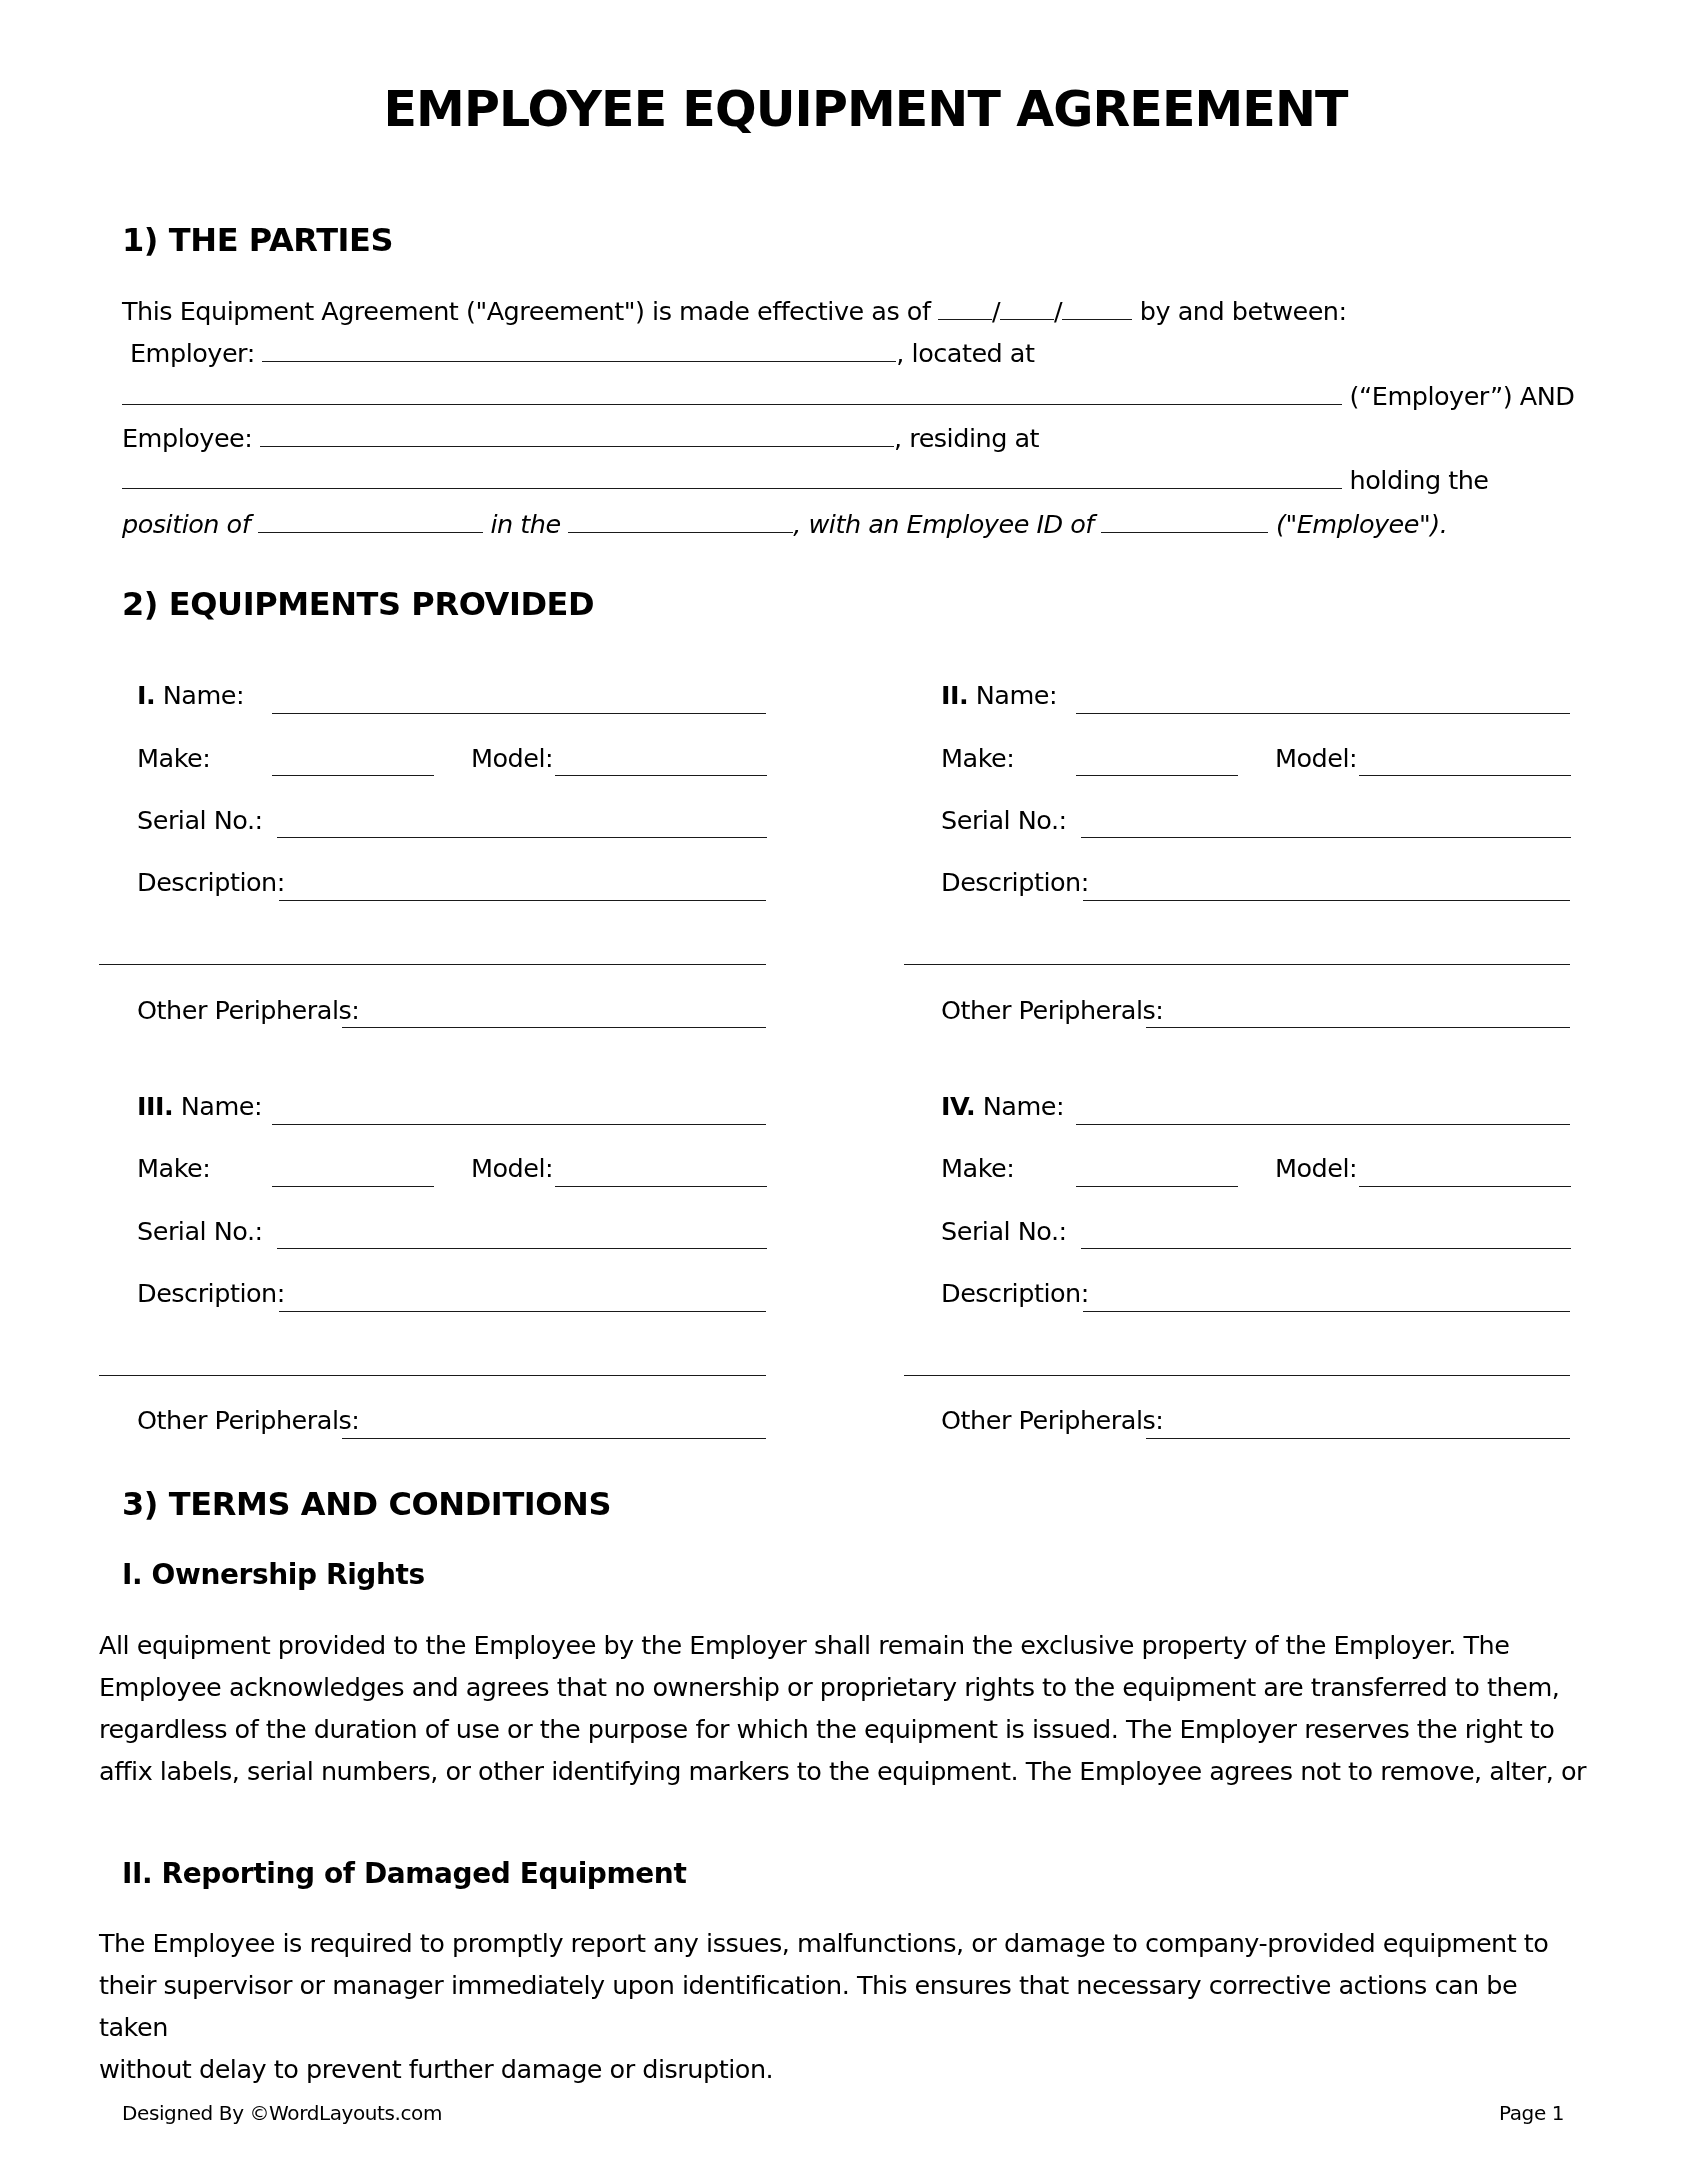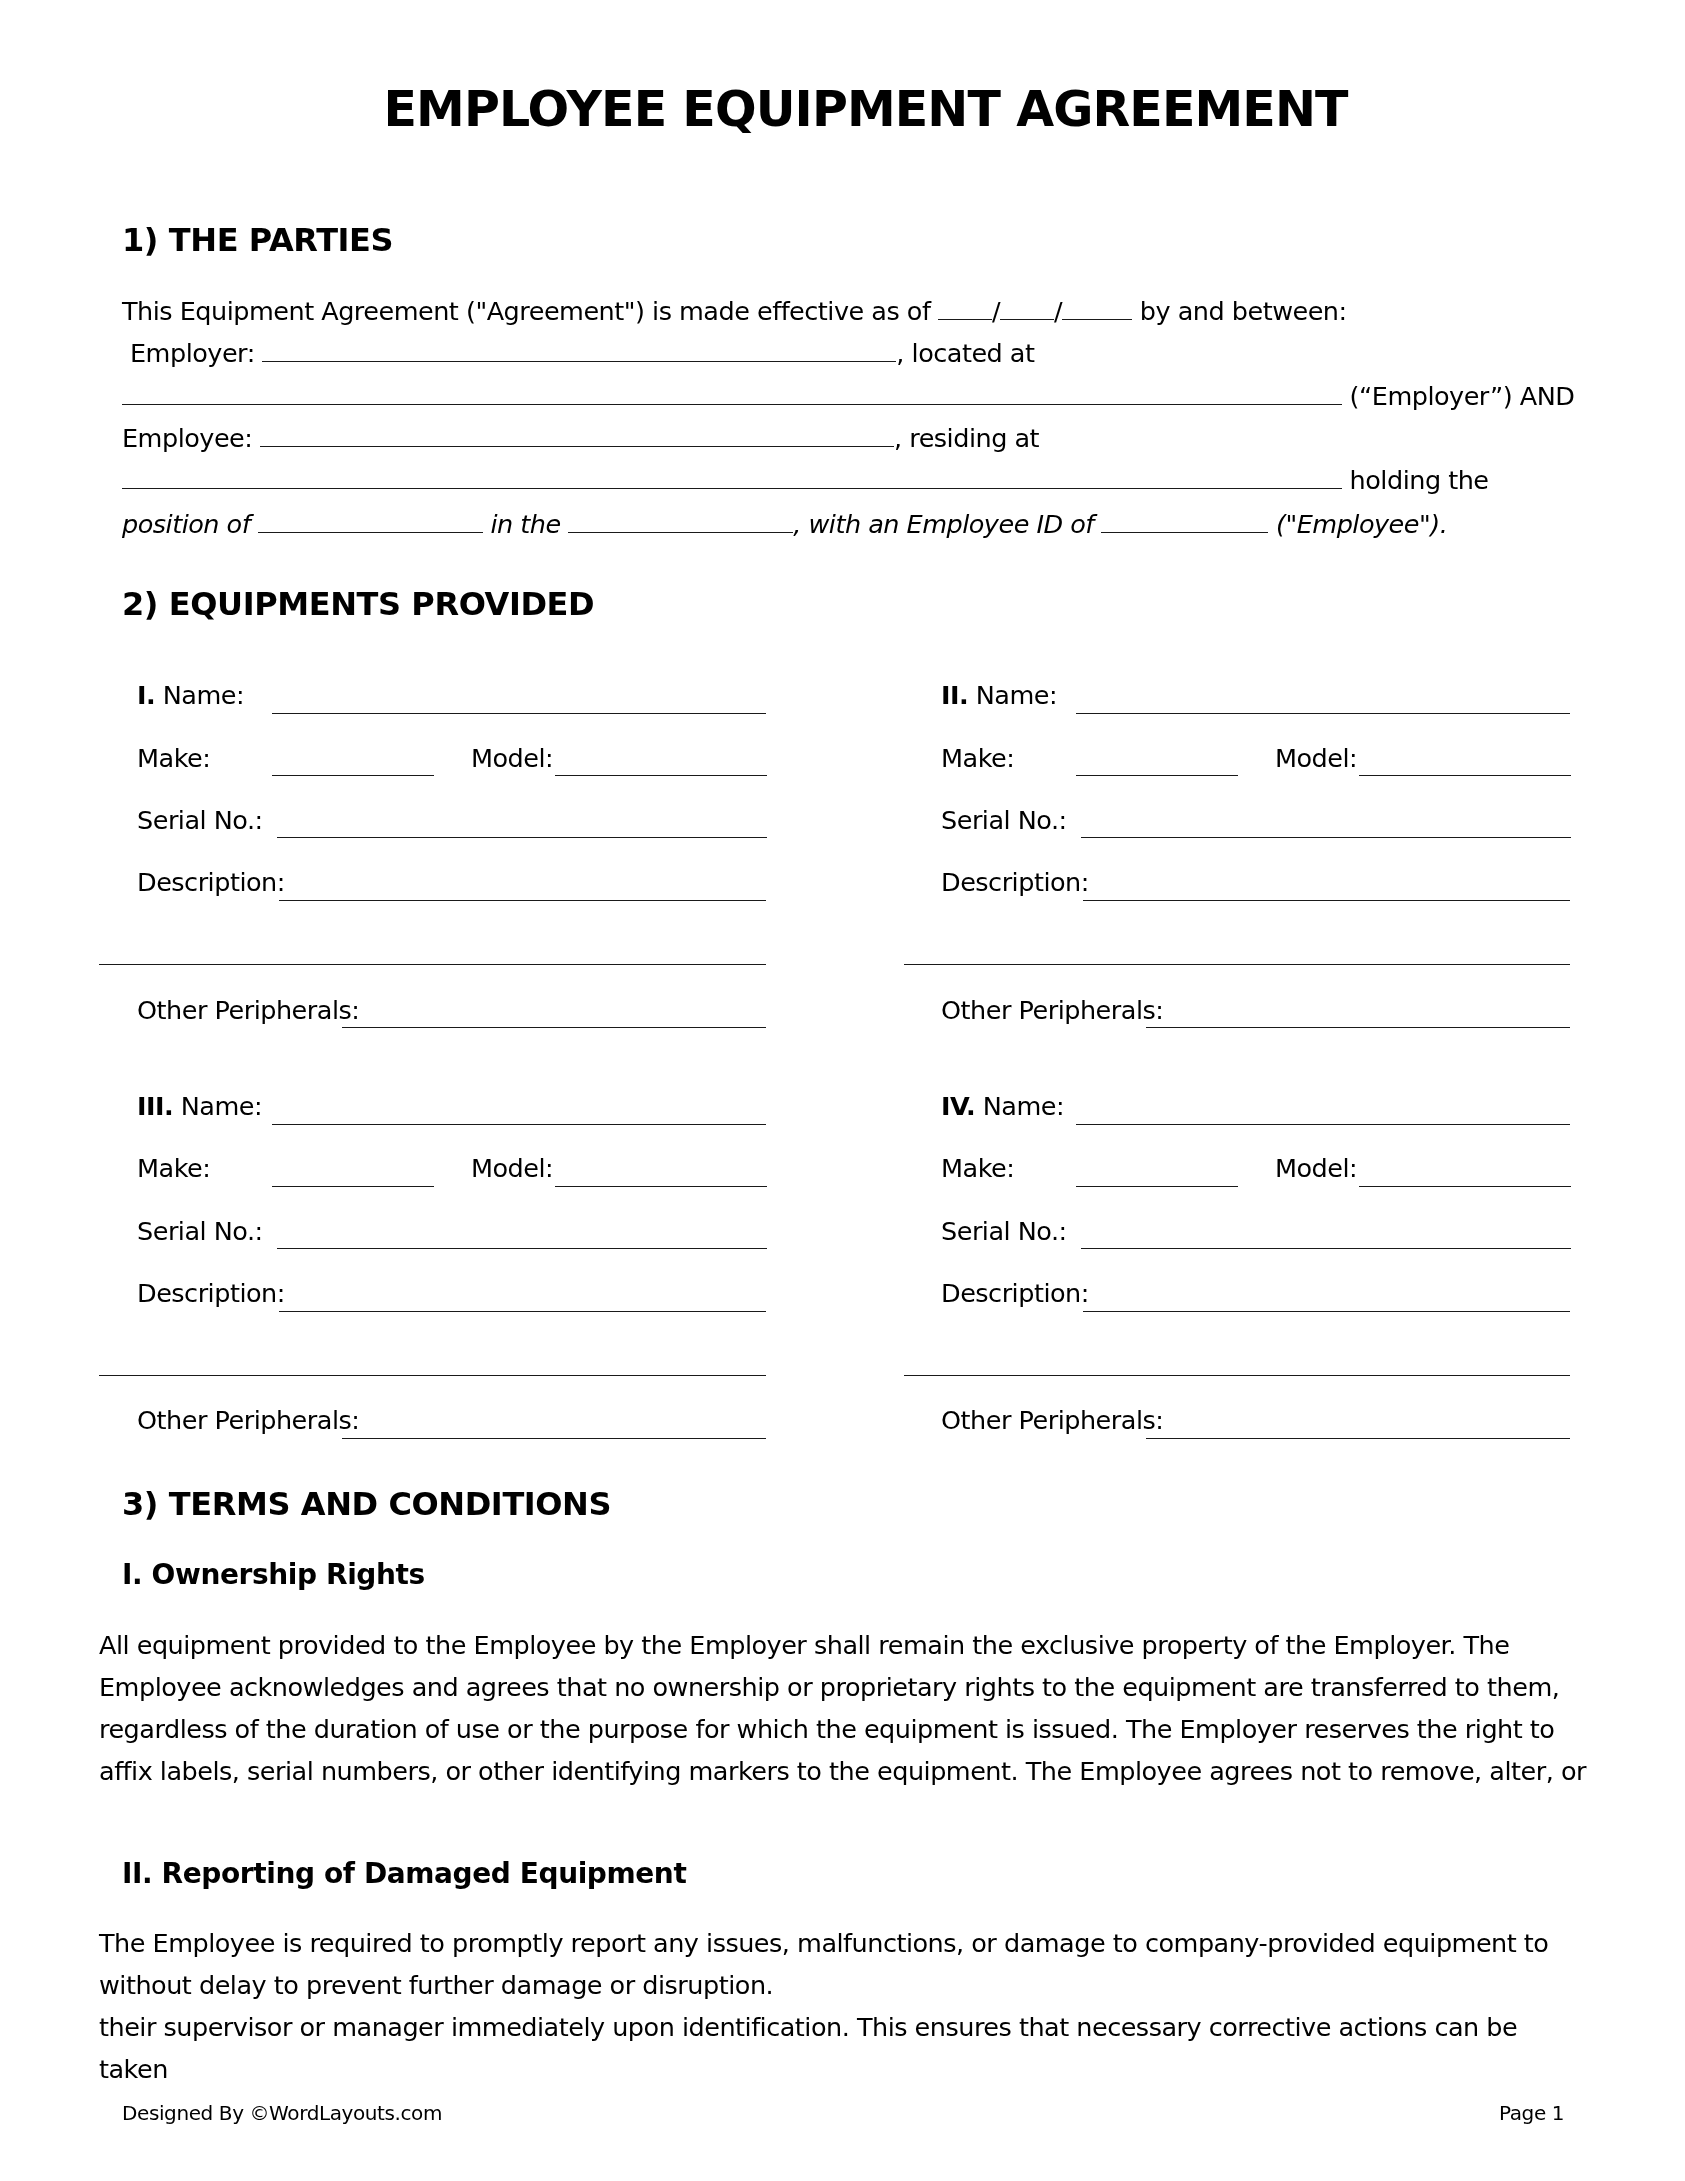--- a/index.html
+++ b/index.html
@@ -129,19 +129,19 @@
 <div class="para" style="top:1624px;">
   <div>All equipment provided to the Employee by the Employer shall remain the exclusive property of the Employer. The</div>
   <div>Employee acknowledges and agrees that no ownership or proprietary rights to the equipment are transferred to them,</div>
   <div>regardless of the duration of use or the purpose for which the equipment is issued. The Employer reserves the right to</div>
   <div>affix labels, serial numbers, or other identifying markers to the equipment. The Employee agrees not to remove, alter, or</div>
 </div>
 
 <div class="abs h2" style="left:99px; top:1857px;text-align:center;">II. Reporting of Damaged Equipment</div>
 <div class="para" style="top:1922px;">
   <div>The Employee is required to promptly report any issues, malfunctions, or damage to company-provided equipment to</div>
+  <div>their supervisor or manager immediately upon identification. This ensures that necessary corrective actions can be taken</div>
   <div>without delay to prevent further damage or disruption.</div>
-  <div>their supervisor or manager immediately upon identification. This ensures that necessary corrective actions can be taken</div>
 </div>
 
 <div class="abs footer" style="left:99px; top:2101px;">Designed By ©WordLayouts.com</div>
 <div class="abs footer" style="left:1476px; top:2101px;">Page 1</div>
 
 
 </body></html>

